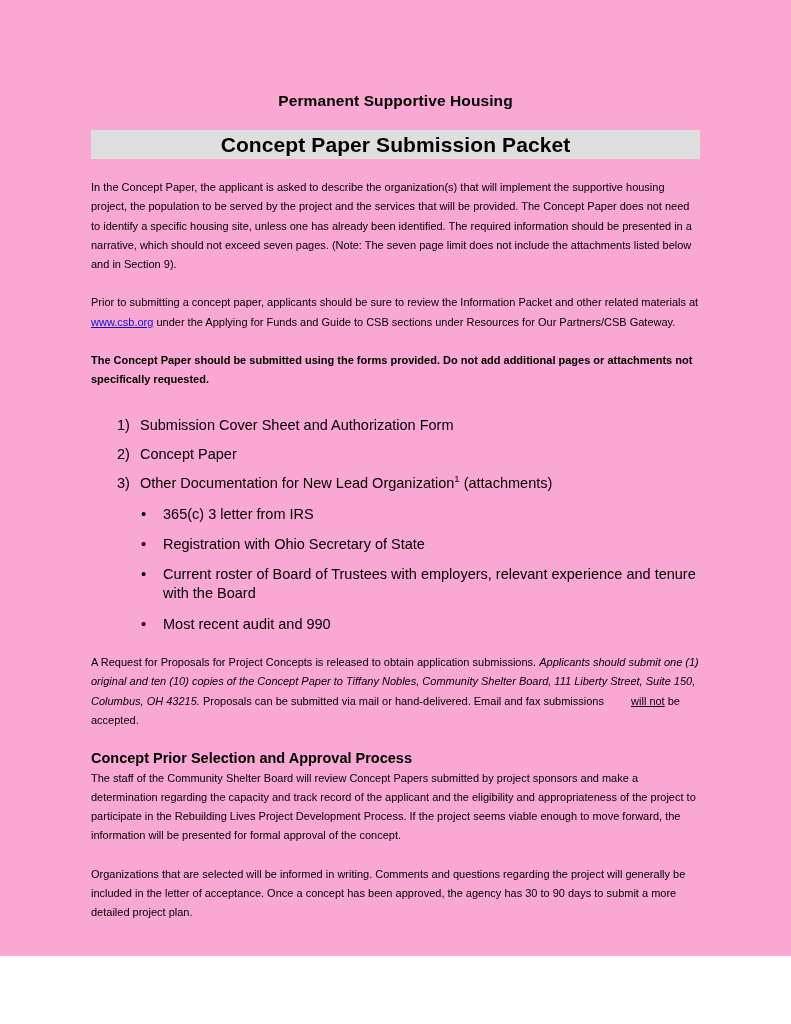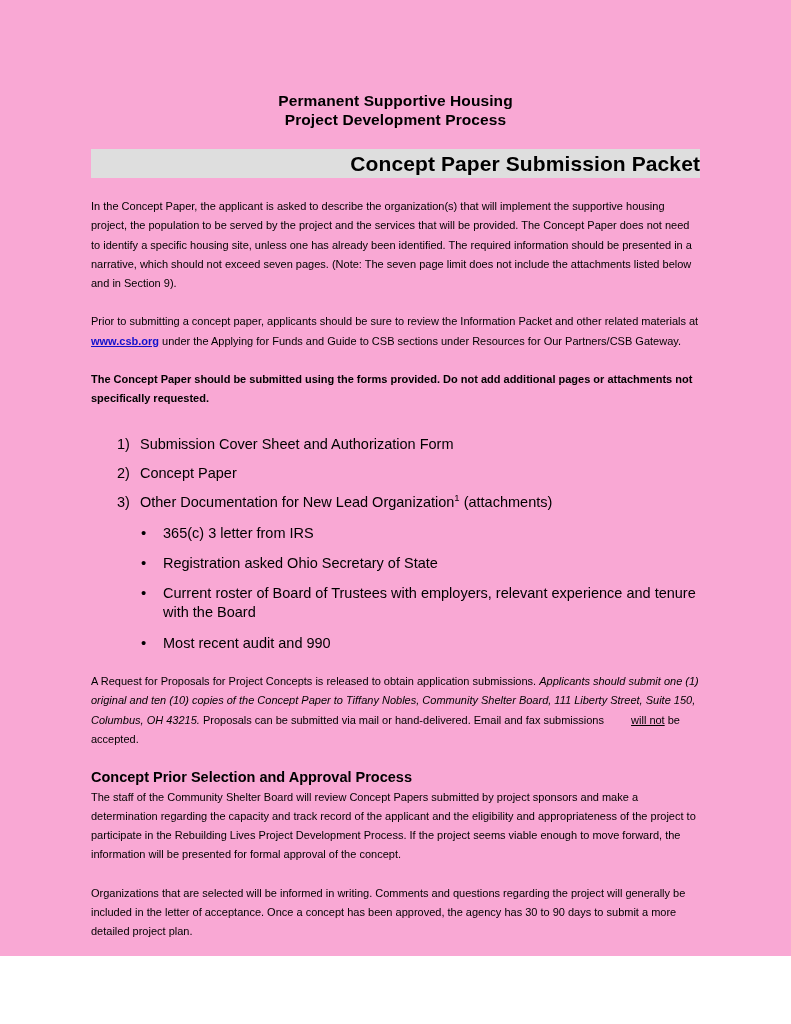--- a/index.html
+++ b/index.html
@@ -41,21 +41,21 @@
     letter-spacing: 0.1px;
   }
   .doc-title .line { display: block; }
 
   
   .banner {
     margin-top: 20px;
     background: #dedede;
     height: 29px;
     line-height: 29px;
-    text-align: right;
+    text-align: center;
     font-size: 21px;
     font-weight: bold;
     letter-spacing: 0.1px;
   }
 
   
   p.body {
     font-size: 11px;
     line-height: 19.3px;
     margin: 0;
@@ -64,21 +64,20 @@
   .gap-lg { height: 19px; }
   .gap-md { height: 16px; }
 
   .bold { font-weight: bold; }
   .ital { font-style: italic; }
   .under { text-decoration: underline; margin-left: 24px; }
 
   a.weblink {
     color: #1111cc;
     text-decoration: underline;
-    font-weight: bold;
   }
 
   sup.fnref {
     font-size: 9.5px;
     vertical-align: super;
     line-height: 0;
   }
 
   
   ol.numlist {
@@ -129,21 +128,20 @@
   }
 </style>
 </head>
 <body>
 
 <div class="page">
   <div class="content">
 
     <div class="doc-title">
       <span class="line">Permanent Supportive Housing</span>
-      <span class="line">Project Development Process</span>
     </div>
 
     <div class="banner">Concept Paper Submission Packet</div>
 
     <div class="gap-lg"></div>
 
     <p class="body">In the Concept Paper, the applicant is asked to describe the organization(s) that will implement the supportive housing project, the population to be served by the project and the services that will be provided. The Concept Paper does not need to identify a specific housing site, unless one has already been identified. The required information should be presented in a narrative, which should not exceed seven pages.  (Note: The seven page limit does not include the attachments listed below and in Section 9).</p>
 
     <div class="gap-lg"></div>
 
@@ -170,21 +168,21 @@
       </li>
     </ol>
 
     <ul class="bullets">
       <li>
         <span class="dot">•</span>
         <span>365(c) 3 letter from IRS</span>
       </li>
       <li>
         <span class="dot">•</span>
-        <span>Registration asked Ohio Secretary of State</span>
+        <span>Registration with Ohio Secretary of State</span>
       </li>
       <li>
         <span class="dot">•</span>
         <span>Current roster of Board of Trustees with employers, relevant experience and tenure with the Board</span>
       </li>
       <li>
         <span class="dot">•</span>
         <span>Most recent audit and 990</span>
       </li>
     </ul>

